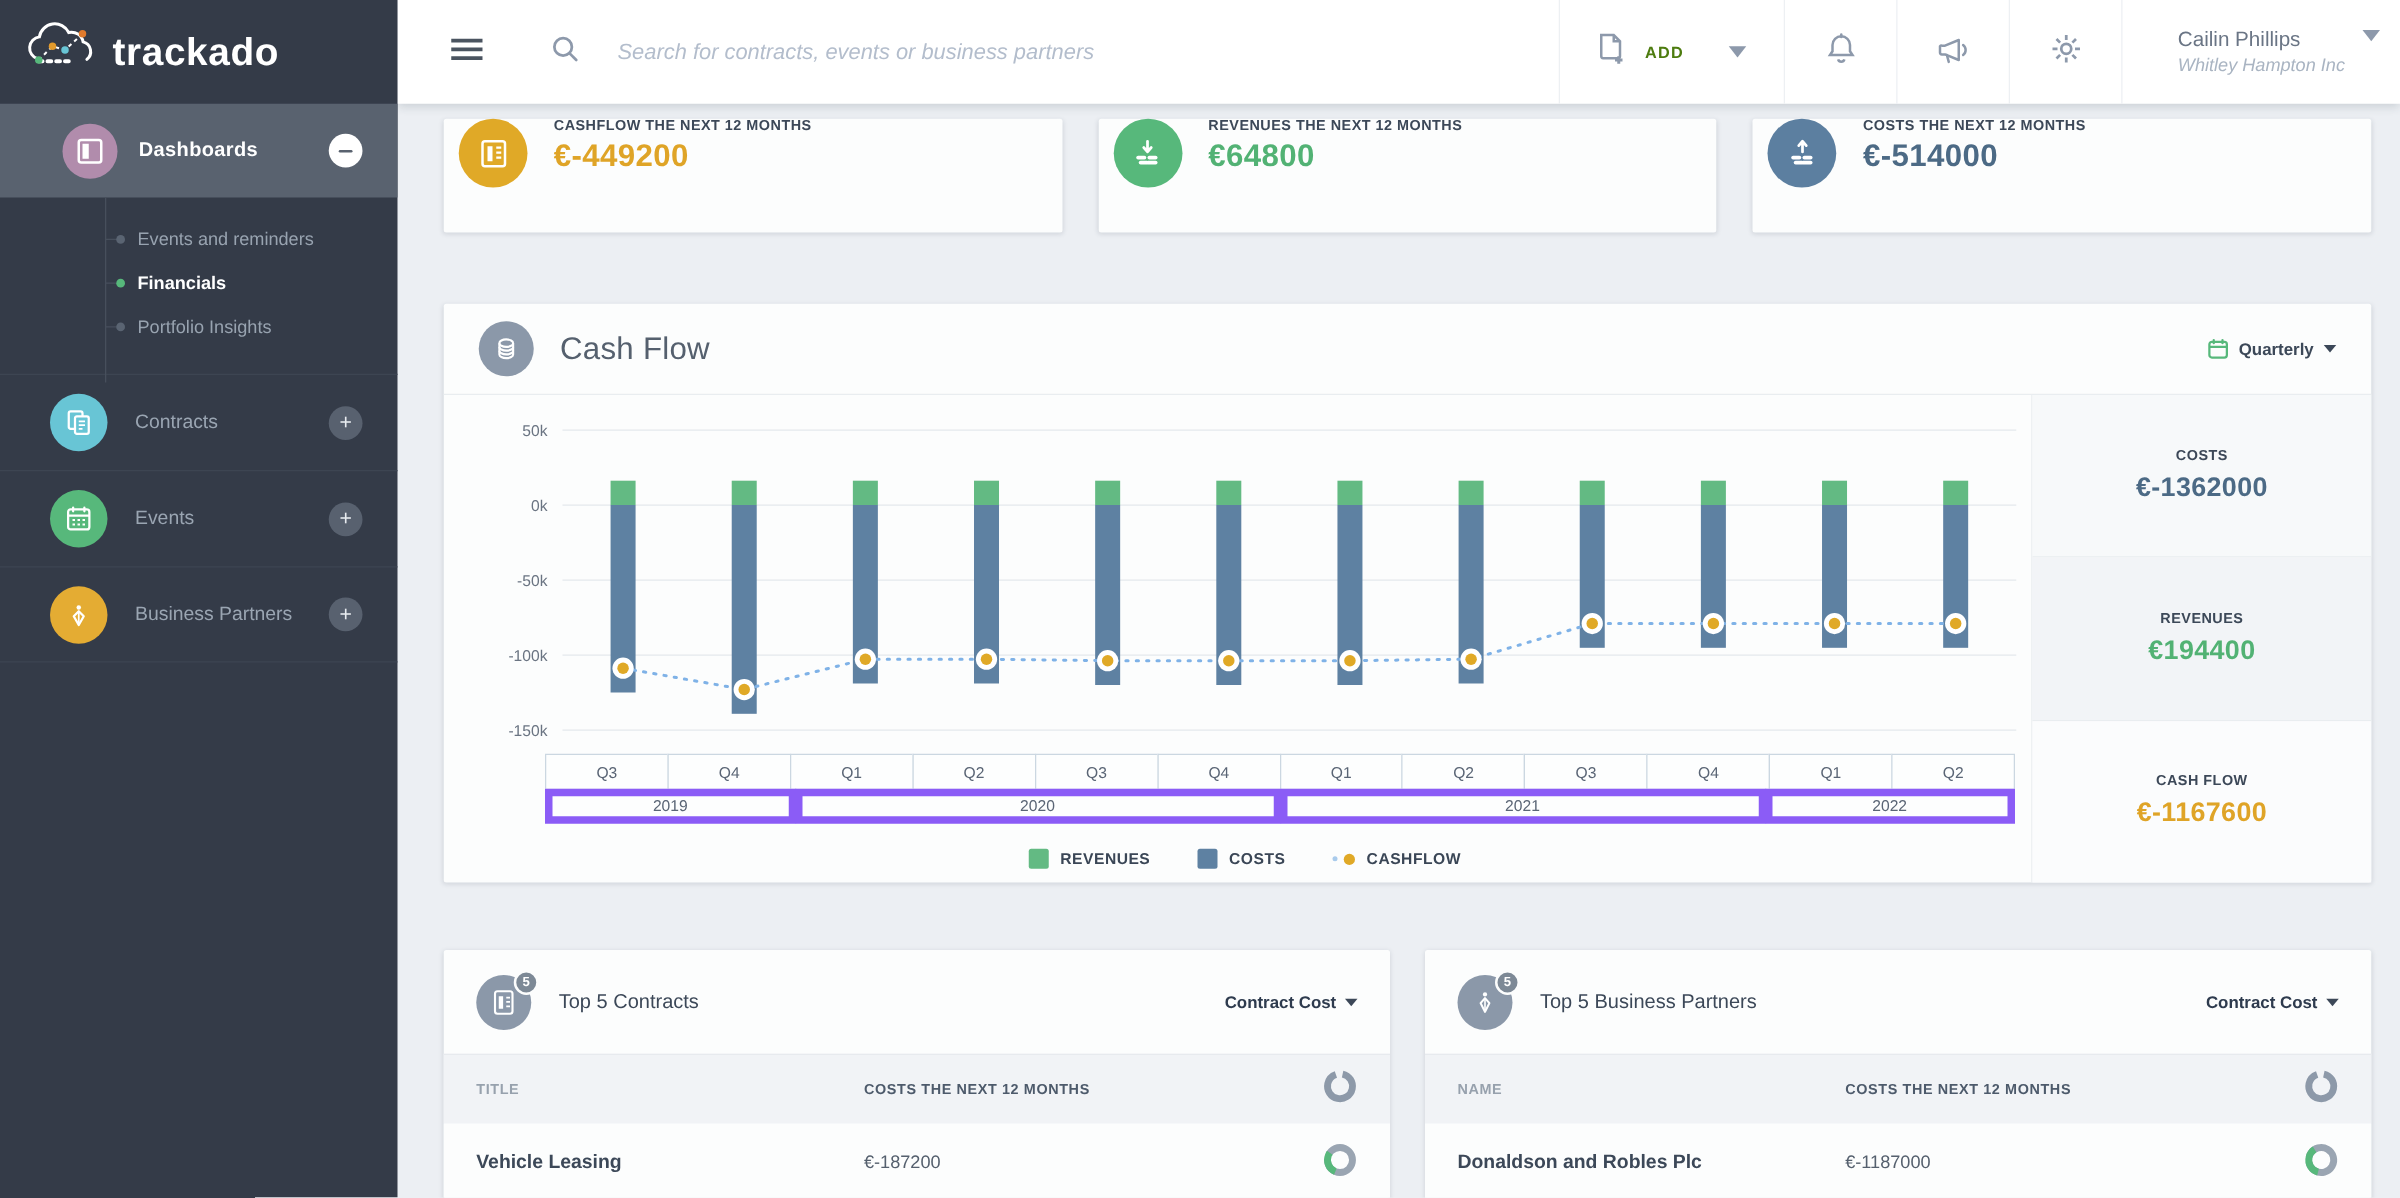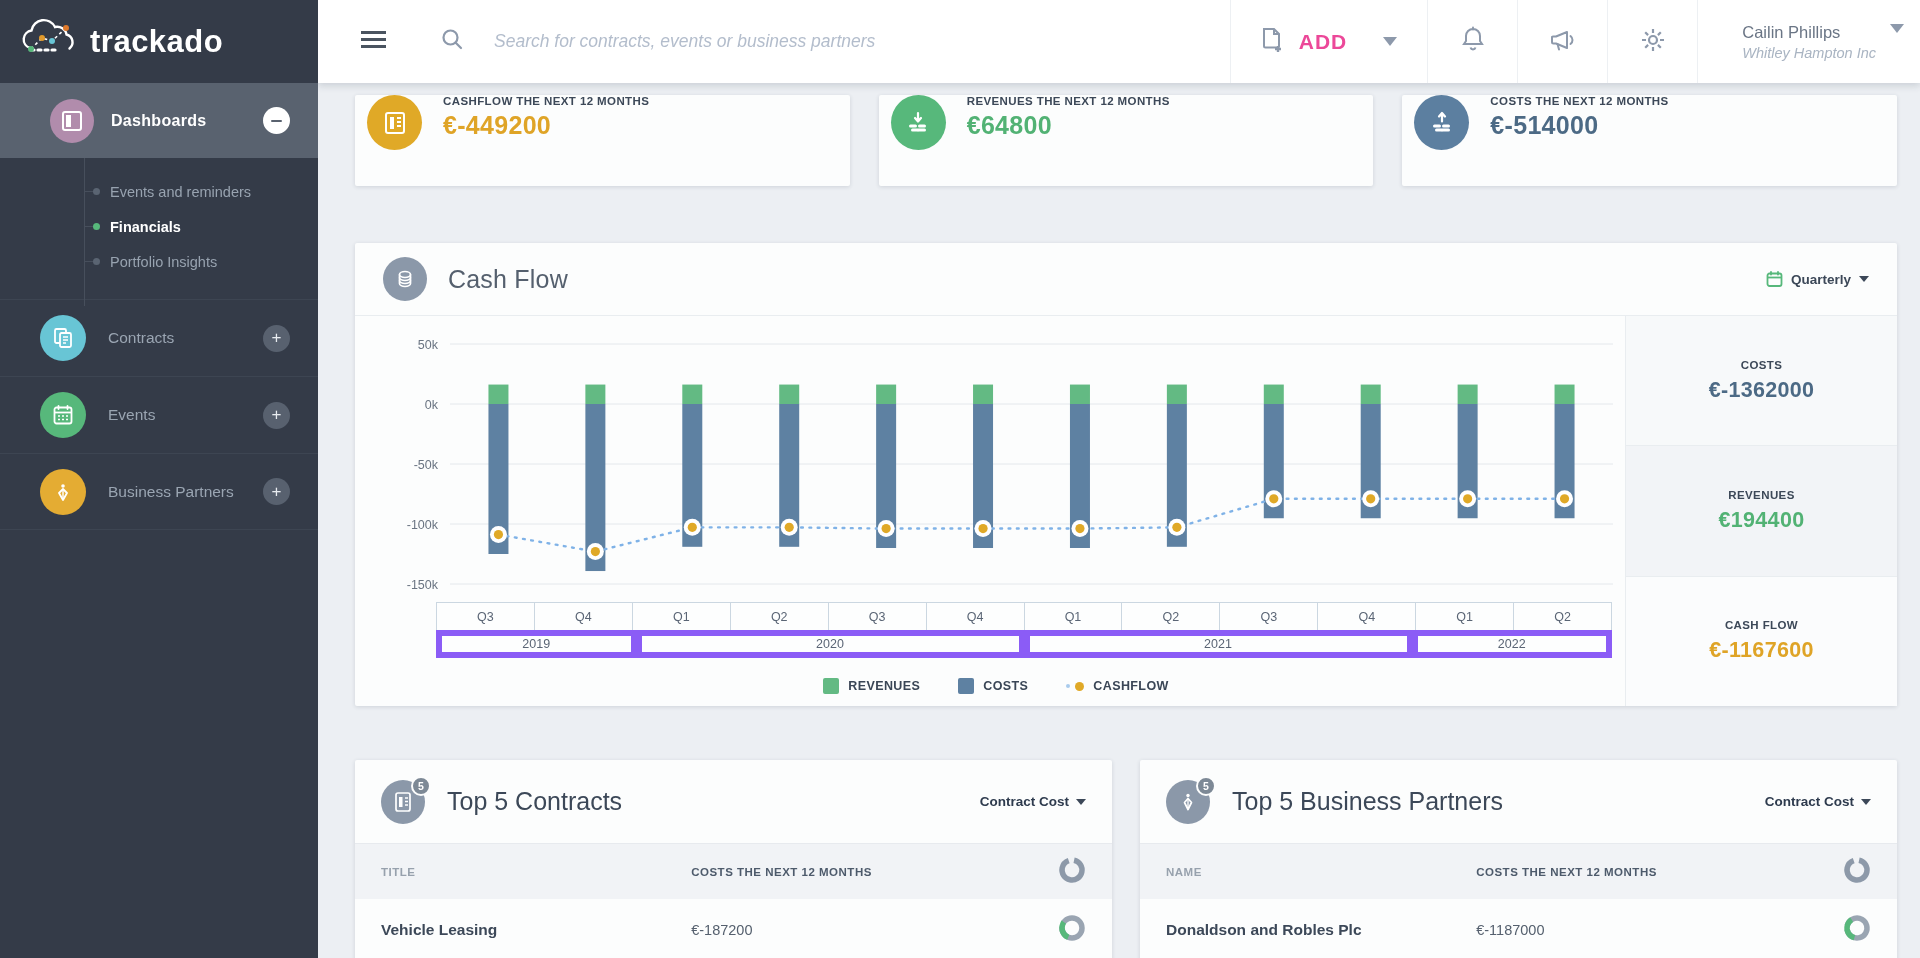--- a/index.html
+++ b/index.html
@@ -32,21 +32,21 @@
   .plus-btn { margin-left:auto; margin-right:28px; width:27px; height:27px; border-radius:50%; background:#58616F; color:#E8ECF0; font-size:17px; display:flex; align-items:center; justify-content:center; cursor:pointer; }
 
   
   .topbar { position:absolute; left:318px; right:0; top:0; height:83px; background:#fff; box-shadow:0 3px 7px rgba(40,55,70,.16); display:flex; align-items:stretch; z-index:5; }
   .hamburger { align-self:center; margin-left:42px; cursor:pointer; }
   .search { align-self:center; margin-left:54px; display:flex; align-items:center; gap:30px; flex:1; }
   .search input { border:none; outline:none; background:transparent; font-family:"Liberation Sans",sans-serif; font-style:italic; font-size:17.5px; color:#7E8AA0; width:540px; }
   .search input::placeholder { color:#B3BDCC; }
   .tb-sec { display:flex; align-items:center; border-left:1px solid #EDF0F3; padding:0 30px; cursor:pointer; }
   .tb-add { gap:10px; }
-  .add-label { color:#ec4899; font-size:21px; font-weight:bold; letter-spacing:1px; margin-left:4px; }
+  .add-label { color:#4d7c0f; font-size:13px; font-weight:bold; letter-spacing:1px; margin-left:4px; }
   .caret { width:0; height:0; border-left:7px solid transparent; border-right:7px solid transparent; border-top:9px solid #8D99AB; }
   .caret.sm { border-left-width:5px; border-right-width:5px; border-top-width:6px; border-top-color:#3C4858; }
   .tb-icon-sec { width:90px; justify-content:center; }
   .tb-user { flex-direction:column; justify-content:center; align-items:flex-start; padding:0 44px; gap:3px; }
   .user-name { color:#68738310; color:#6A7585; font-size:16.5px; }
   .user-company { color:#A9B4C2; font-size:14.5px; font-style:italic; }
   .tb-caret-abs { position:absolute; right:16px; top:24px; }
 
   
   .content { position:absolute; left:318px; top:83px; right:0; bottom:0; padding:12px 23px 0 37px; overflow:hidden; }
@@ -89,21 +89,21 @@
   .sp-cell:nth-child(2) { background:#F2F4F7; }
   .sp-cell:nth-child(3) { background:#FBFCFD; border-bottom:none; }
   .sp-label { font-size:11.5px; font-weight:bold; color:#3C4858; letter-spacing:.4px; }
   .sp-value { font-size:21.5px; font-weight:bold; letter-spacing:.3px; }
 
   .bottom-row { display:flex; gap:28px; margin-top:54px; }
   .list-card { flex:1; height:260px; display:flex; flex-direction:column; }
   .list-header { height:83px; flex:0 0 83px; display:flex; align-items:center; padding:0 26px; }
   .badge-icon { position:relative; }
   .badge { position:absolute; top:-4px; right:-6px; width:20px; height:20px; border-radius:50%; background:#7D8996; border:2px solid #FCFDFD; color:#fff; font-size:10.5px; font-weight:bold; display:flex; align-items:center; justify-content:center; }
-  .list-title { font-size:25px; color:#3C4858; margin-left:22px; }
+  .list-title { font-size:16px; color:#3C4858; margin-left:22px; }
   .sort-select { margin-left:auto; display:flex; align-items:center; gap:7px; font-size:13.5px; font-weight:bold; color:#2E3B4E; cursor:pointer; }
   .list-colrow { height:56px; flex:0 0 56px; background:#F1F3F6; border-top:1px solid #E7EAEE; display:flex; align-items:center; padding:0 26px; }
   .col-a { flex:0 0 44%; font-size:11.5px; font-weight:bold; letter-spacing:.5px; color:#97A1AD; }
   .col-b { font-size:11.5px; font-weight:bold; letter-spacing:.5px; color:#4D5A6B; }
   .col-donut { margin-left:auto; }
   .list-row { height:62px; display:flex; align-items:center; padding:0 26px; background:#FCFDFD; }
   .row-name { flex:0 0 44%; font-size:15.5px; font-weight:bold; color:#3C4858; }
   .row-value { font-size:14.5px; color:#55606E; }
 </style>
 </head>

